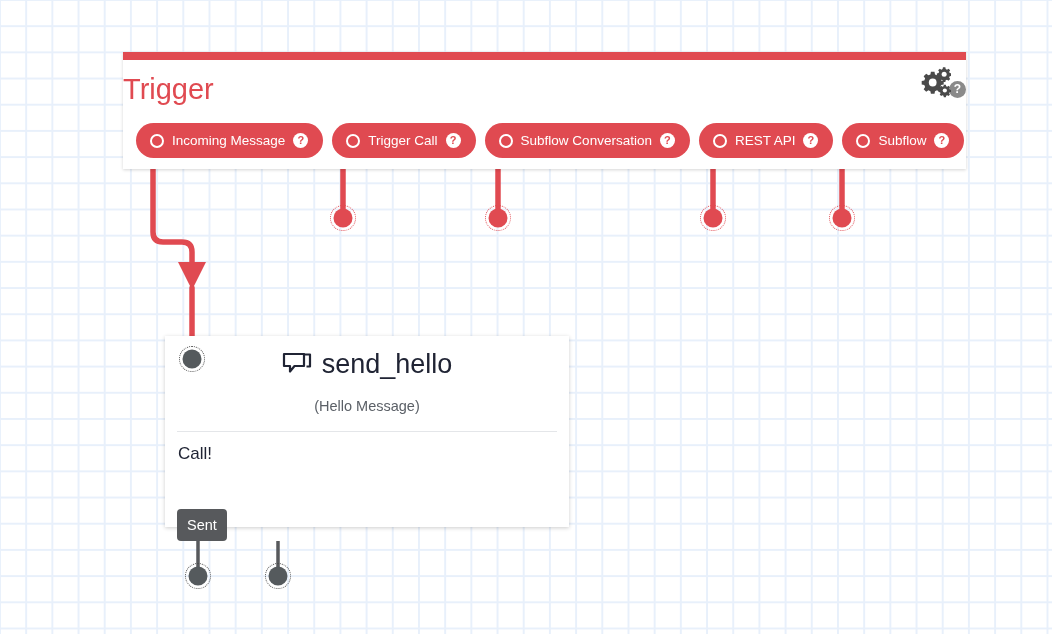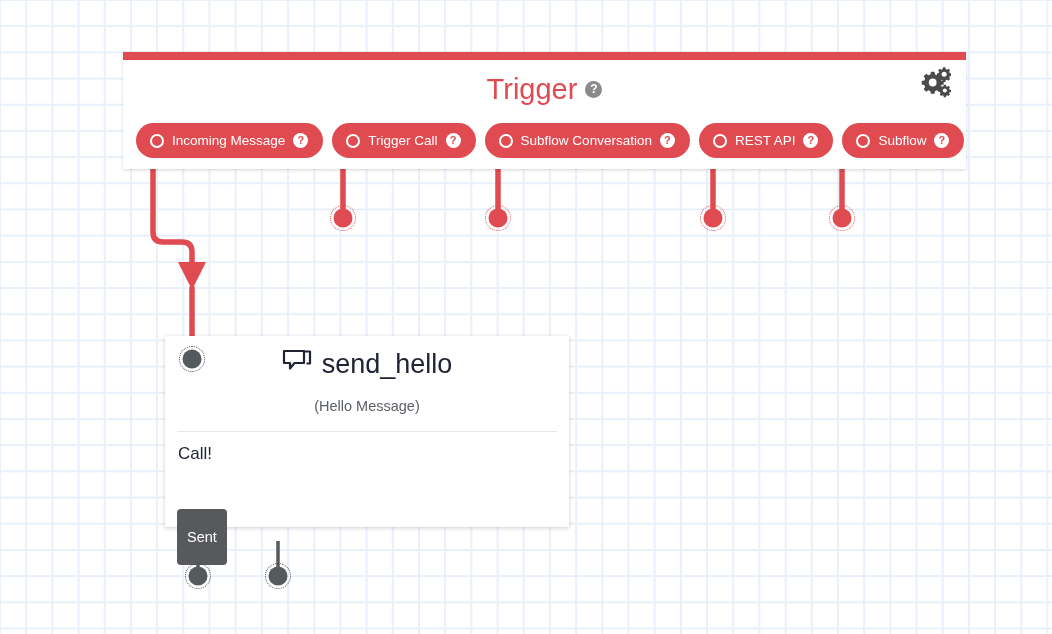--- a/index.html
+++ b/index.html
@@ -44,21 +44,21 @@
     background: #e04a51;
   }
   .trigger-title-row {
     position: absolute;
     left: 0;
     top: 8px;
     width: 100%;
     height: 58px;
     display: flex;
     align-items: center;
-    justify-content: center;
+    justify-content: space-between;
     gap: 8px;
   }
   .trigger-title {
     color: #e04a51;
     font-size: 29px;
     font-weight: 400;
     letter-spacing: 0px;
   }
   .help-badge {
     display: inline-flex;
@@ -172,20 +172,21 @@
     height: 191px;
     background: #ffffff;
     box-shadow: 0 1px 4px rgba(0,0,0,0.2);
   }
   .node-title-row {
     position: absolute;
     left: 0;
     top: 13px;
     width: 100%;
     display: flex;
+    align-items: center;
     justify-content: center;
     gap: 10px;
   }
   .bubble-icon {
     width: 30px;
     height: 26px;
     flex: none;
   }
   .node-title {
     font-size: 27px;
@@ -220,21 +221,21 @@
   
   .exit-label {
     position: absolute;
     height: 32px;
     background: #57595c;
     color: #ffffff;
     border-radius: 4px;
     display: flex;
     align-items: center;
     justify-content: center;
-    padding: 12px 10px;
+    padding: 0 10px;
     font-size: 14.5px;
     white-space: nowrap;
     cursor: pointer;
   }
 </style>
 </head>
 <body>
 
 <div id="canvas">
 

